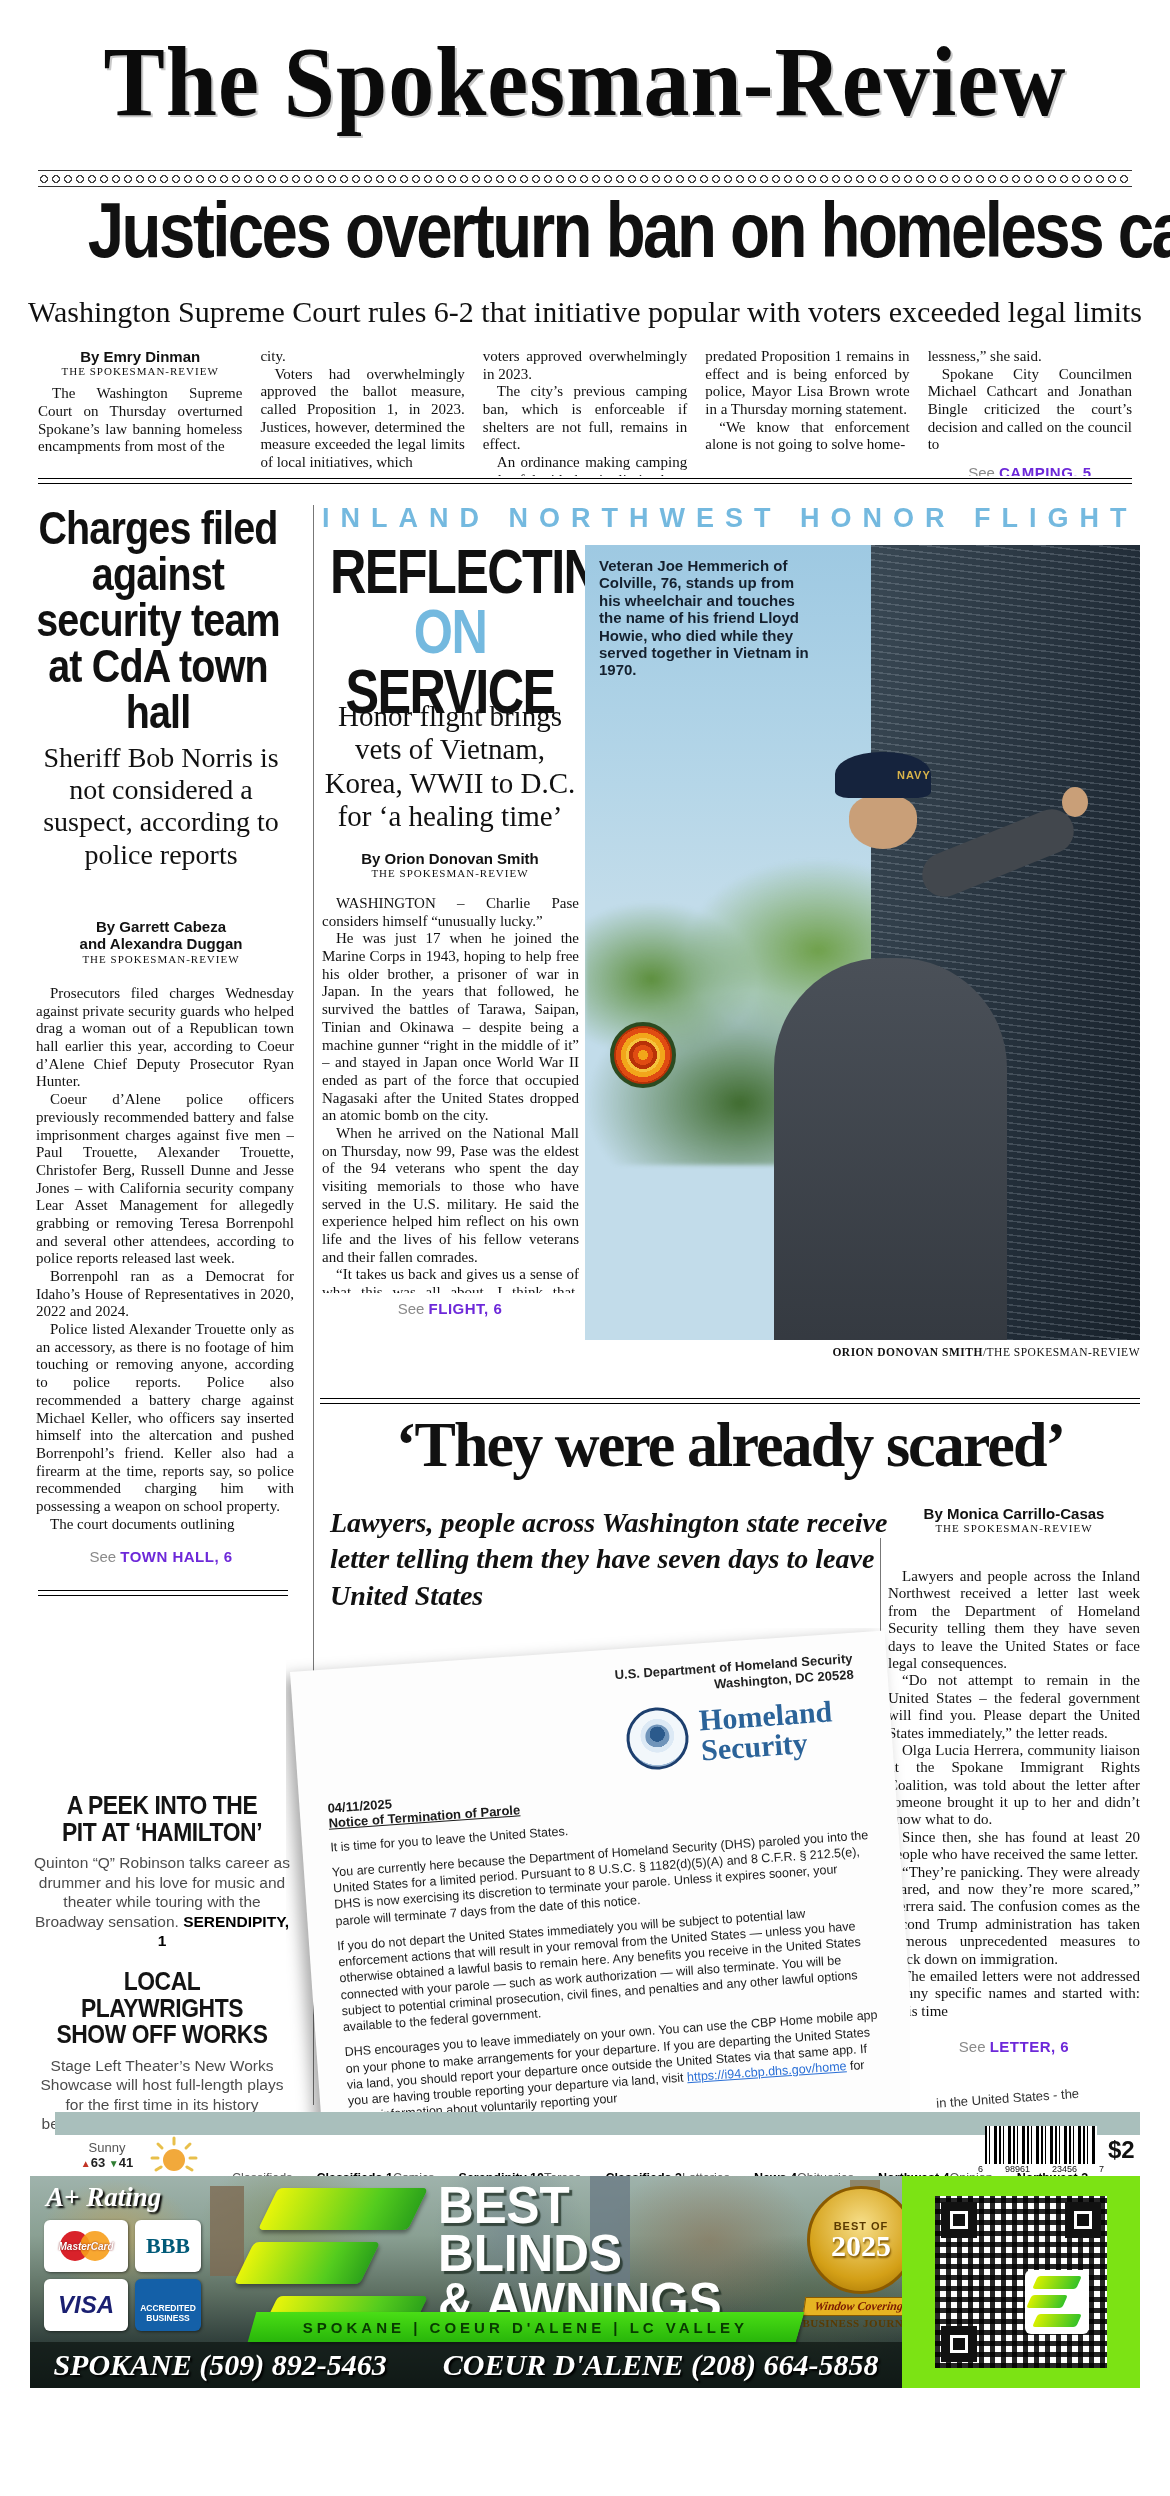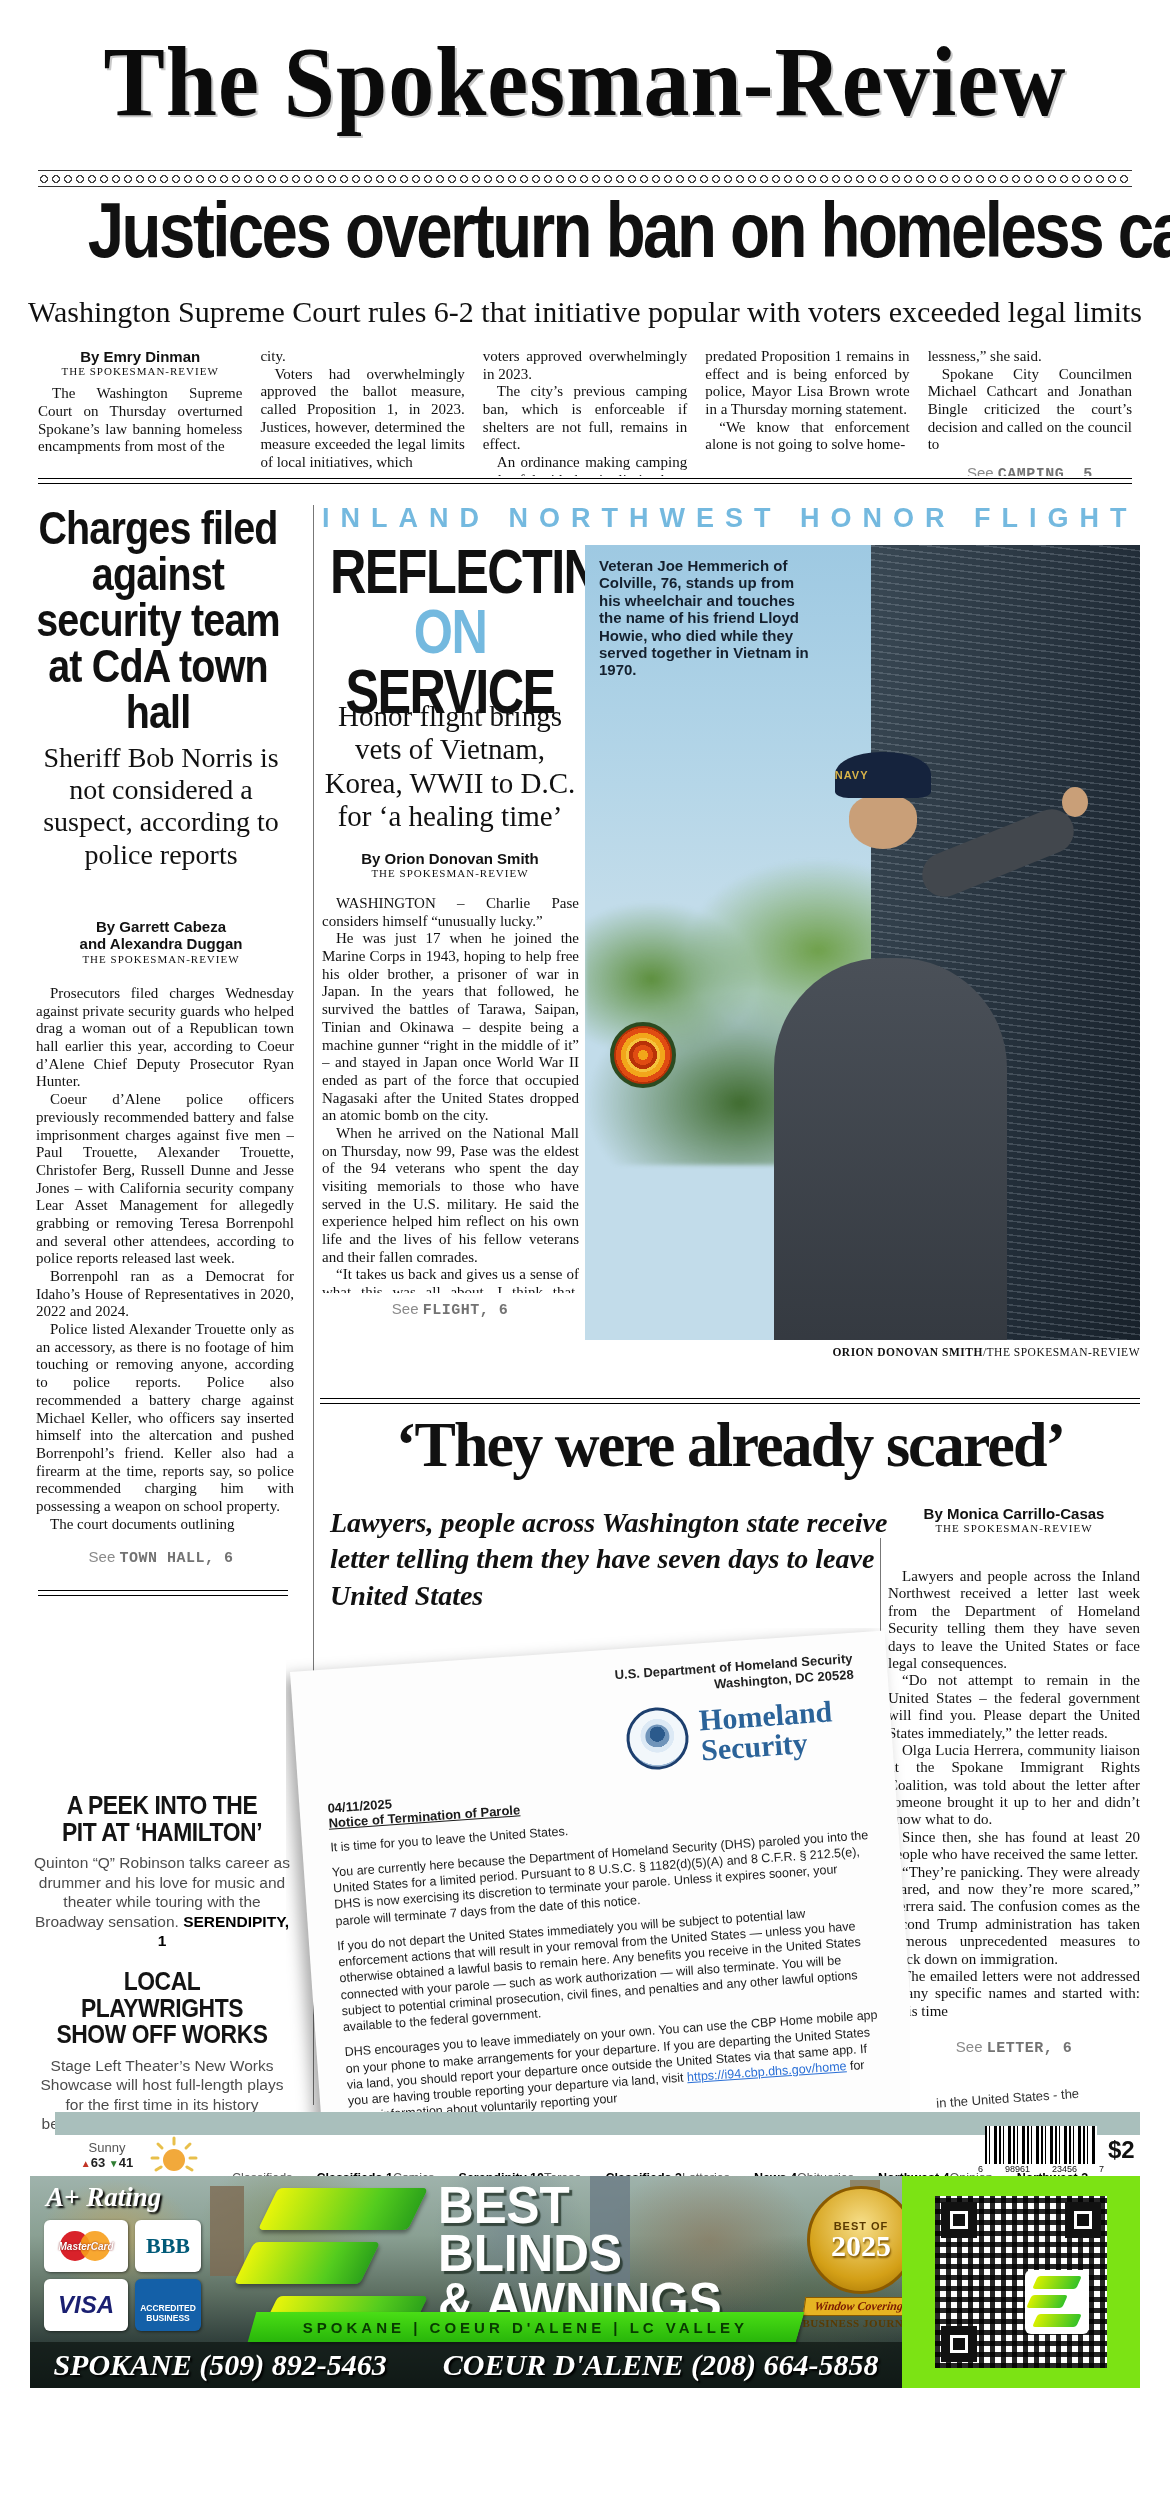--- a/index.html
+++ b/index.html
@@ -26,21 +26,21 @@
         font-family:"Liberation Sans",sans-serif;font-weight:bold;font-size:77px;letter-spacing:-3px;
         white-space:nowrap;transform:scaleX(.85);transform-origin:center;line-height:1;}
   .lead-deck{position:absolute;left:0;top:295px;width:1170px;text-align:center;font-size:30px;}
   .cols{position:absolute;left:38px;top:348px;width:1094px;display:flex;gap:18px;height:128px;overflow:hidden;}
   .col{flex:1;}
   .bodytext p{margin:0;font-size:15px;line-height:1.18;text-align:justify;text-indent:14px;}
   .cont p:first-child{text-indent:0;font-family:Liberation Serif, serif;}
   .byline{font-family:"Liberation Sans",sans-serif;font-weight:bold;font-size:15px;text-align:center;line-height:1.15;}
   .org{font-size:11px;letter-spacing:1px;text-align:center;margin-bottom:8px;}
   .seeref{font-family:"Liberation Sans",sans-serif;font-size:15px;color:#8a8a8a;text-align:center;}
-  .seeref b{color:#737373;letter-spacing:.5px;font-family:Liberation Mono, monospace;}
+  .seeref b{color:#6d28d9;letter-spacing:.5px;}
   
   .cda-head{position:absolute;left:8px;top:505px;width:300px;text-align:center;
         font-family:"Liberation Sans",sans-serif;font-weight:bold;font-size:47px;line-height:.98;
         letter-spacing:-1px;transform:scaleX(.84);transform-origin:center top;}
   .cda-deck{position:absolute;left:30px;top:742px;width:262px;text-align:center;font-size:28px;line-height:1.15;}
   .cda-by{position:absolute;left:30px;top:918px;width:262px;}
   .cda-body{position:absolute;left:36px;top:985px;width:258px;height:552px;overflow:hidden;}
   .cda-see{position:absolute;left:30px;top:1548px;width:262px;}
   
   .promo{position:absolute;left:34px;width:256px;text-align:center;}
@@ -70,21 +70,21 @@
                    radial-gradient(200px 150px at 85% 80%,#476f33,transparent 70%);}
   .wall{position:absolute;right:-20px;top:-10px;width:52%;height:108%;transform:skewY(7deg);transform-origin:top right;
         background:repeating-linear-gradient(0deg, rgba(195,205,215,.20) 0 1.5px, transparent 1.5px 7px),
                    linear-gradient(100deg,#3a4955 0%,#202b36 65%,#161f28 100%);}
   .wall2{position:absolute;right:0;top:0;width:18%;height:30%;
         background:repeating-linear-gradient(0deg, rgba(210,220,230,.35) 0 1.5px, transparent 1.5px 5px),
                    linear-gradient(100deg,#4a5a66,#2c3944);}
   .torso{position:absolute;left:34%;bottom:-4%;width:42%;height:52%;background:linear-gradient(180deg,#4a5058,#33383f);
         border-radius:110px 110px 0 0;}
   .cap{position:absolute;left:45%;top:26%;width:96px;height:46px;background:#15233d;border-radius:48% 48% 14% 14%;
-        text-align:left;}
+        text-align:right;}
   .cap-label{font-family:"Liberation Sans",sans-serif;font-weight:bold;font-size:11px;color:#d9b44a;line-height:46px;letter-spacing:1px;}
   .face{position:absolute;left:47.5%;top:31.5%;width:68px;height:54px;background:#c99f78;border-radius:40% 40% 50% 50%;}
   .arm{position:absolute;left:60%;top:36%;width:160px;height:44px;background:#42474d;border-radius:22px;
         transform:rotate(-22deg);}
   .hand{position:absolute;left:86%;top:30.5%;width:26px;height:30px;background:#c99f78;border-radius:50%;}
   .wreath{position:absolute;left:4.5%;top:60%;width:58px;height:58px;border-radius:50%;border:4px solid #2c4a1f;
         background:repeating-radial-gradient(circle at 50% 50%, #f2a61a 0 5px, #e04c12 5px 10px, #b83208 10px 14px, #f5c33c 14px 17px);}
   .caption{position:absolute;left:14px;top:12px;width:212px;font-family:"Liberation Sans",sans-serif;
         font-weight:bold;font-size:15px;line-height:1.16;color:#15202e;}
   .credit{position:absolute;left:585px;top:1346px;width:555px;text-align:right;font-size:11.5px;letter-spacing:.5px;}

